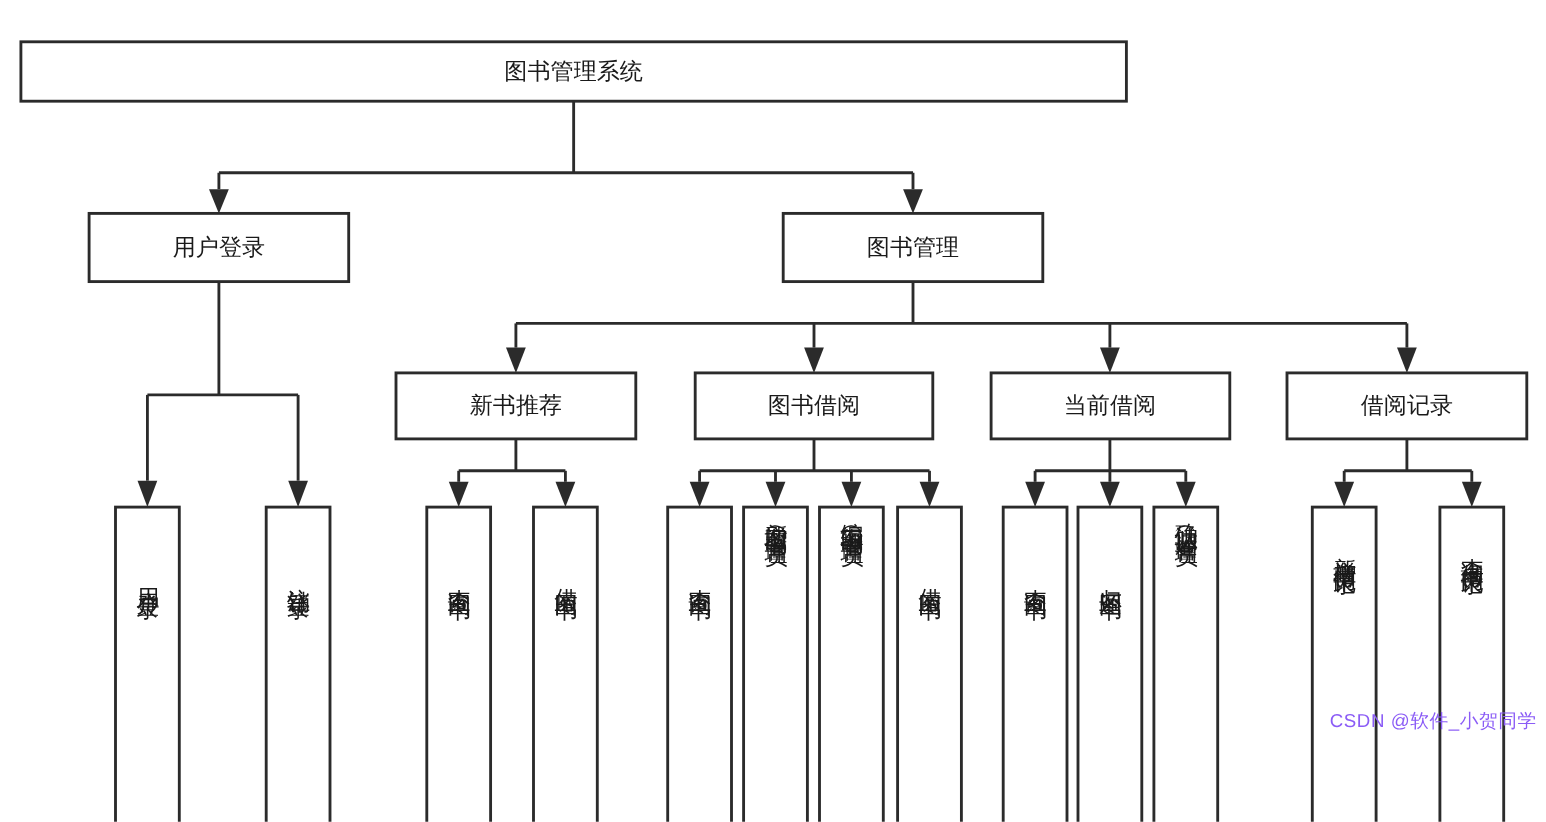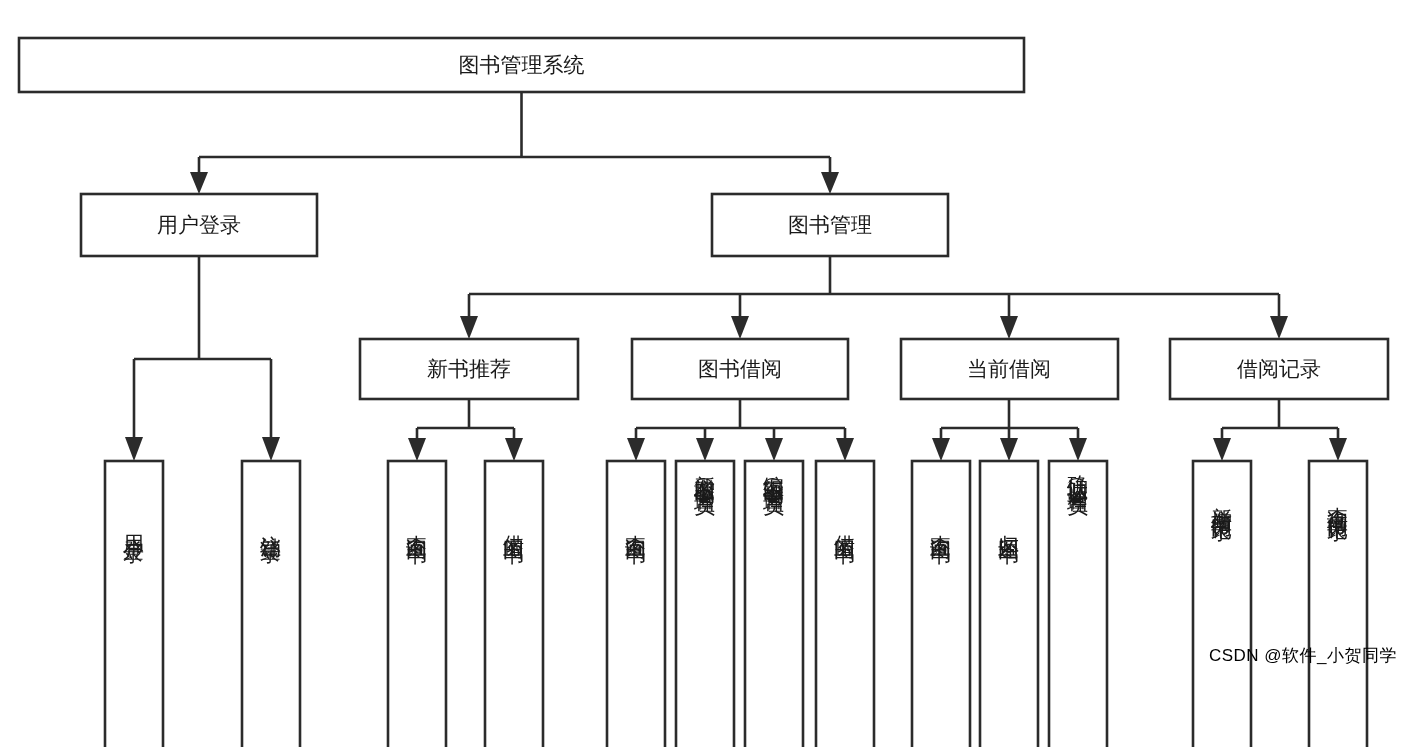--- a/index.html
+++ b/index.html
@@ -55,21 +55,21 @@
   .edge-arrow {
     fill: #2b2b2b;
     stroke: none;
   }
   .watermark {
     position: absolute;
     right: 8px;
     bottom: 4px;
     font-family: "Liberation Sans", "DejaVu Sans", sans-serif;
     font-size: 17px;
-    color: #000000;
+    color: #8b5cf6;
     white-space: nowrap;
     user-select: none;
     letter-spacing: 0.5px;
     text-align: right;
   }
 </style>
 </head>
 <body>
 
 <div id="diagram-root">

